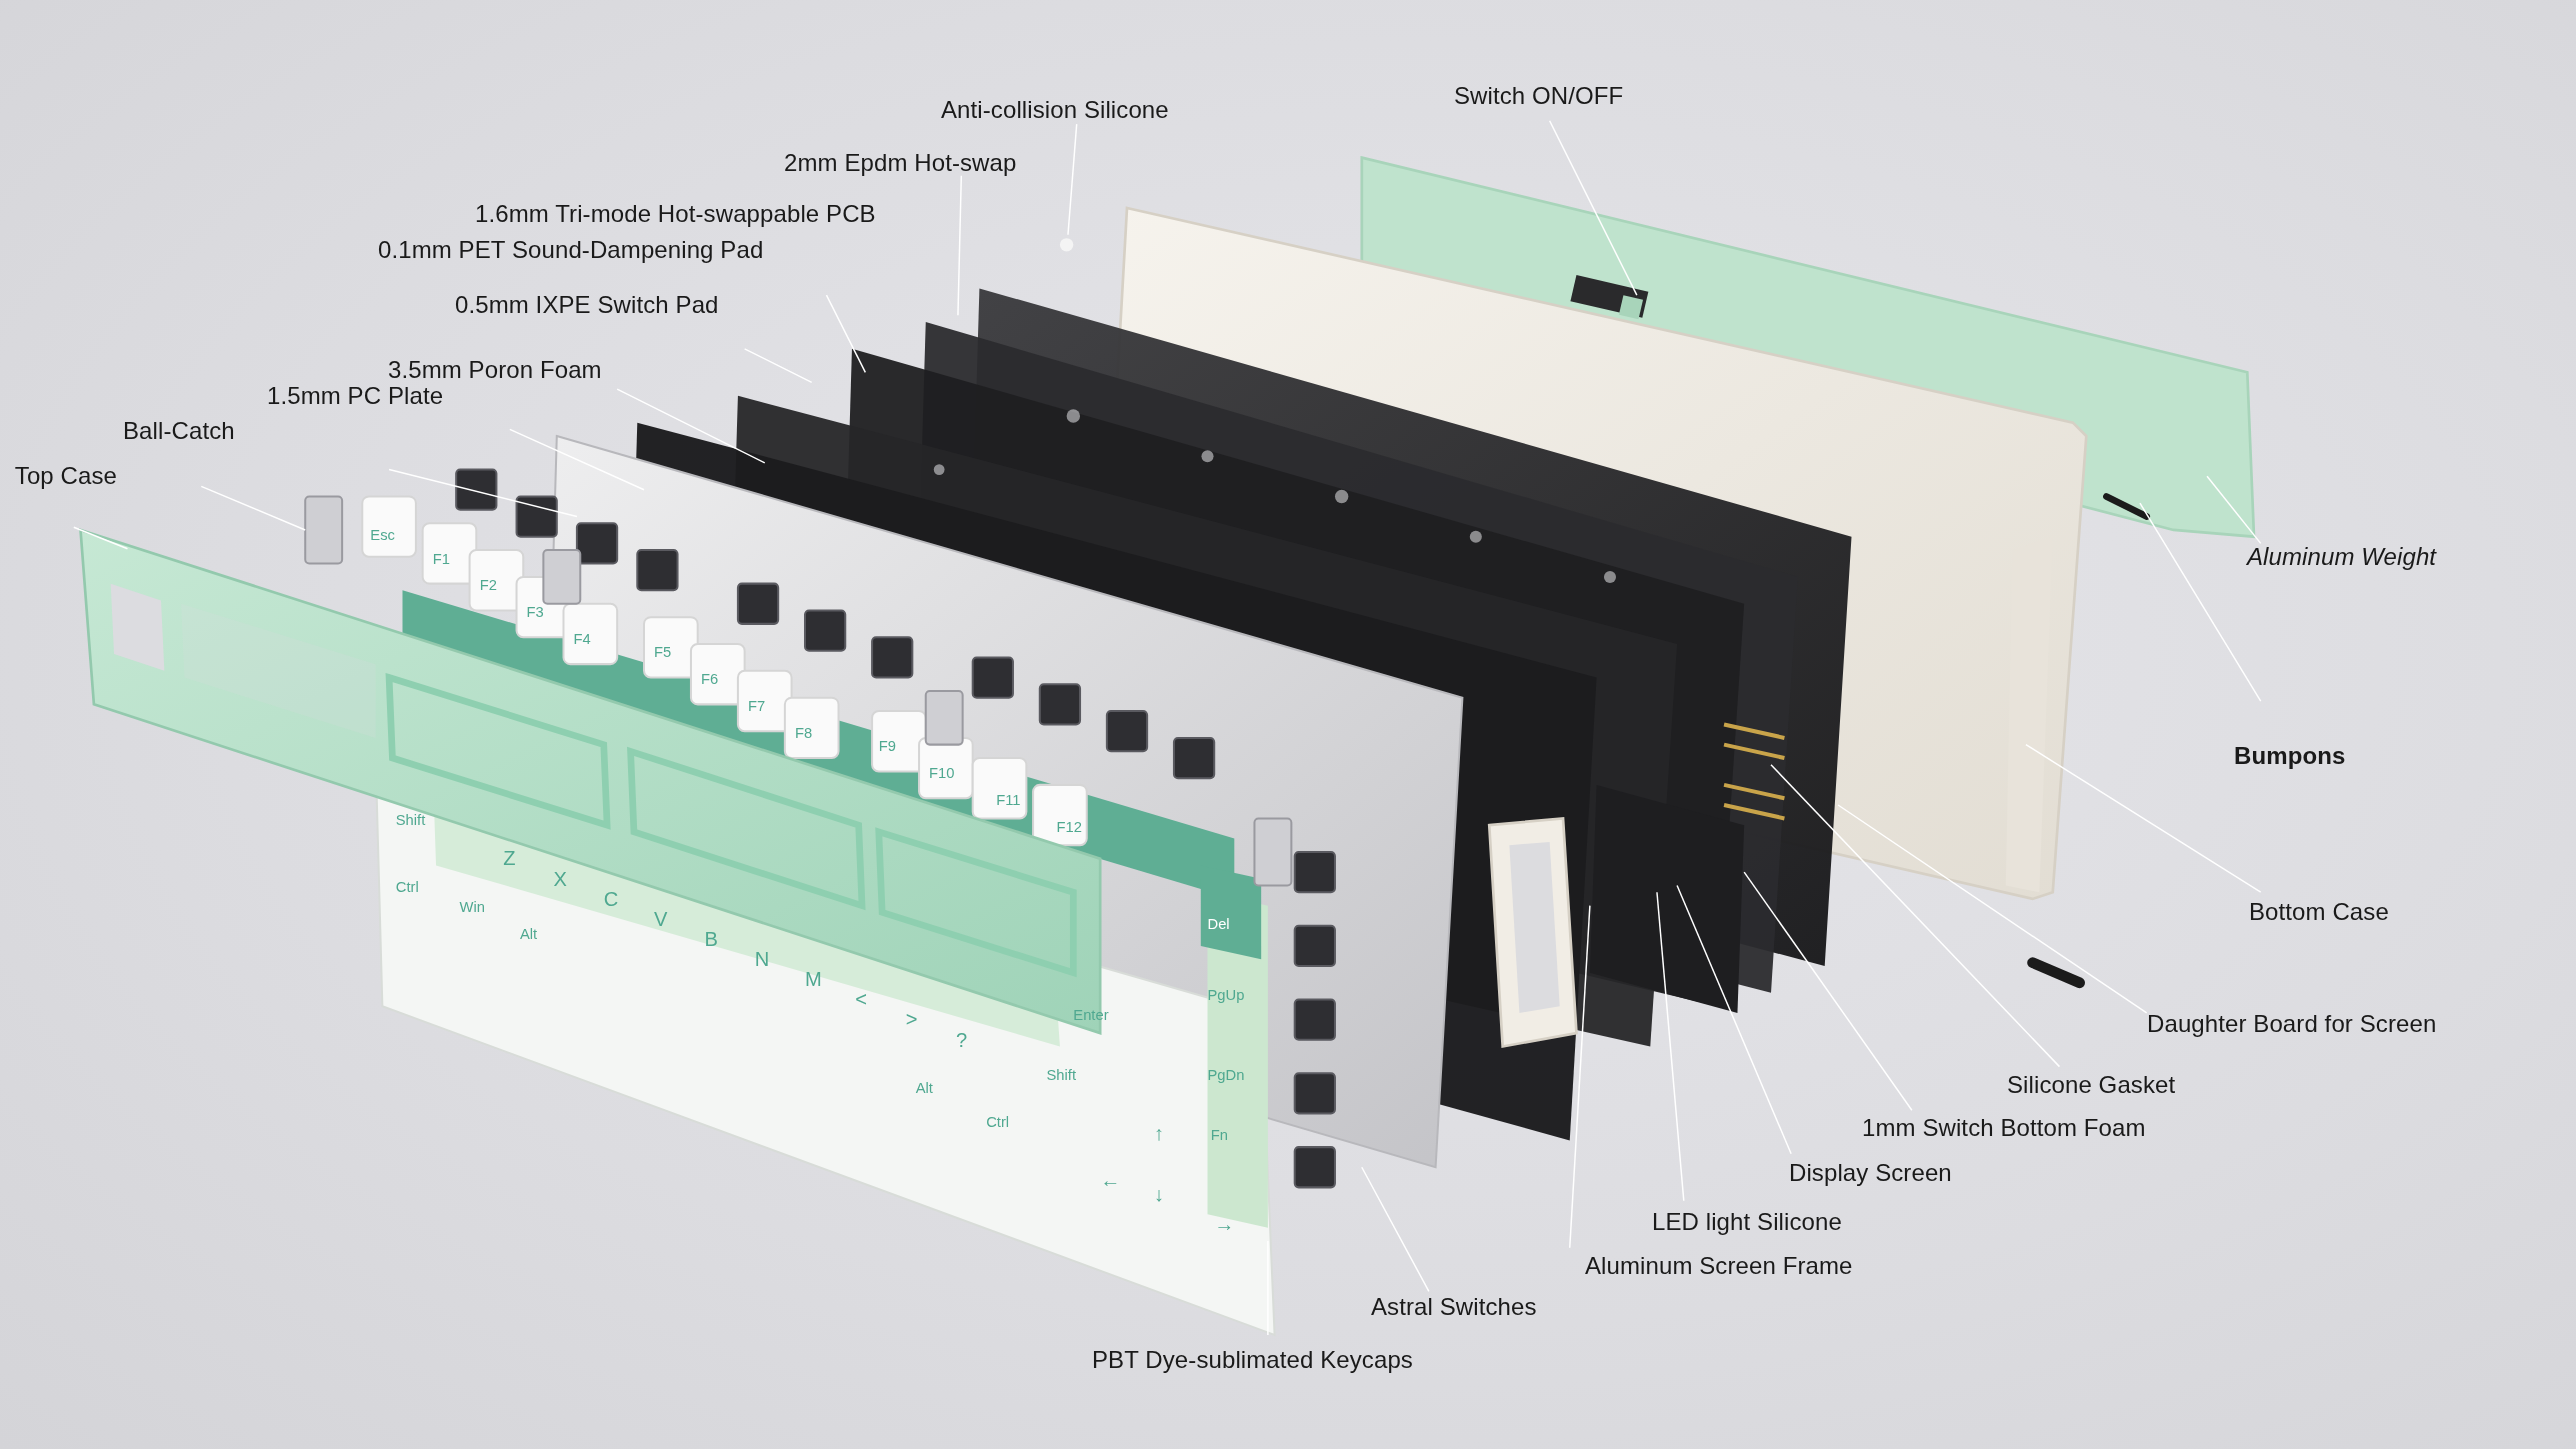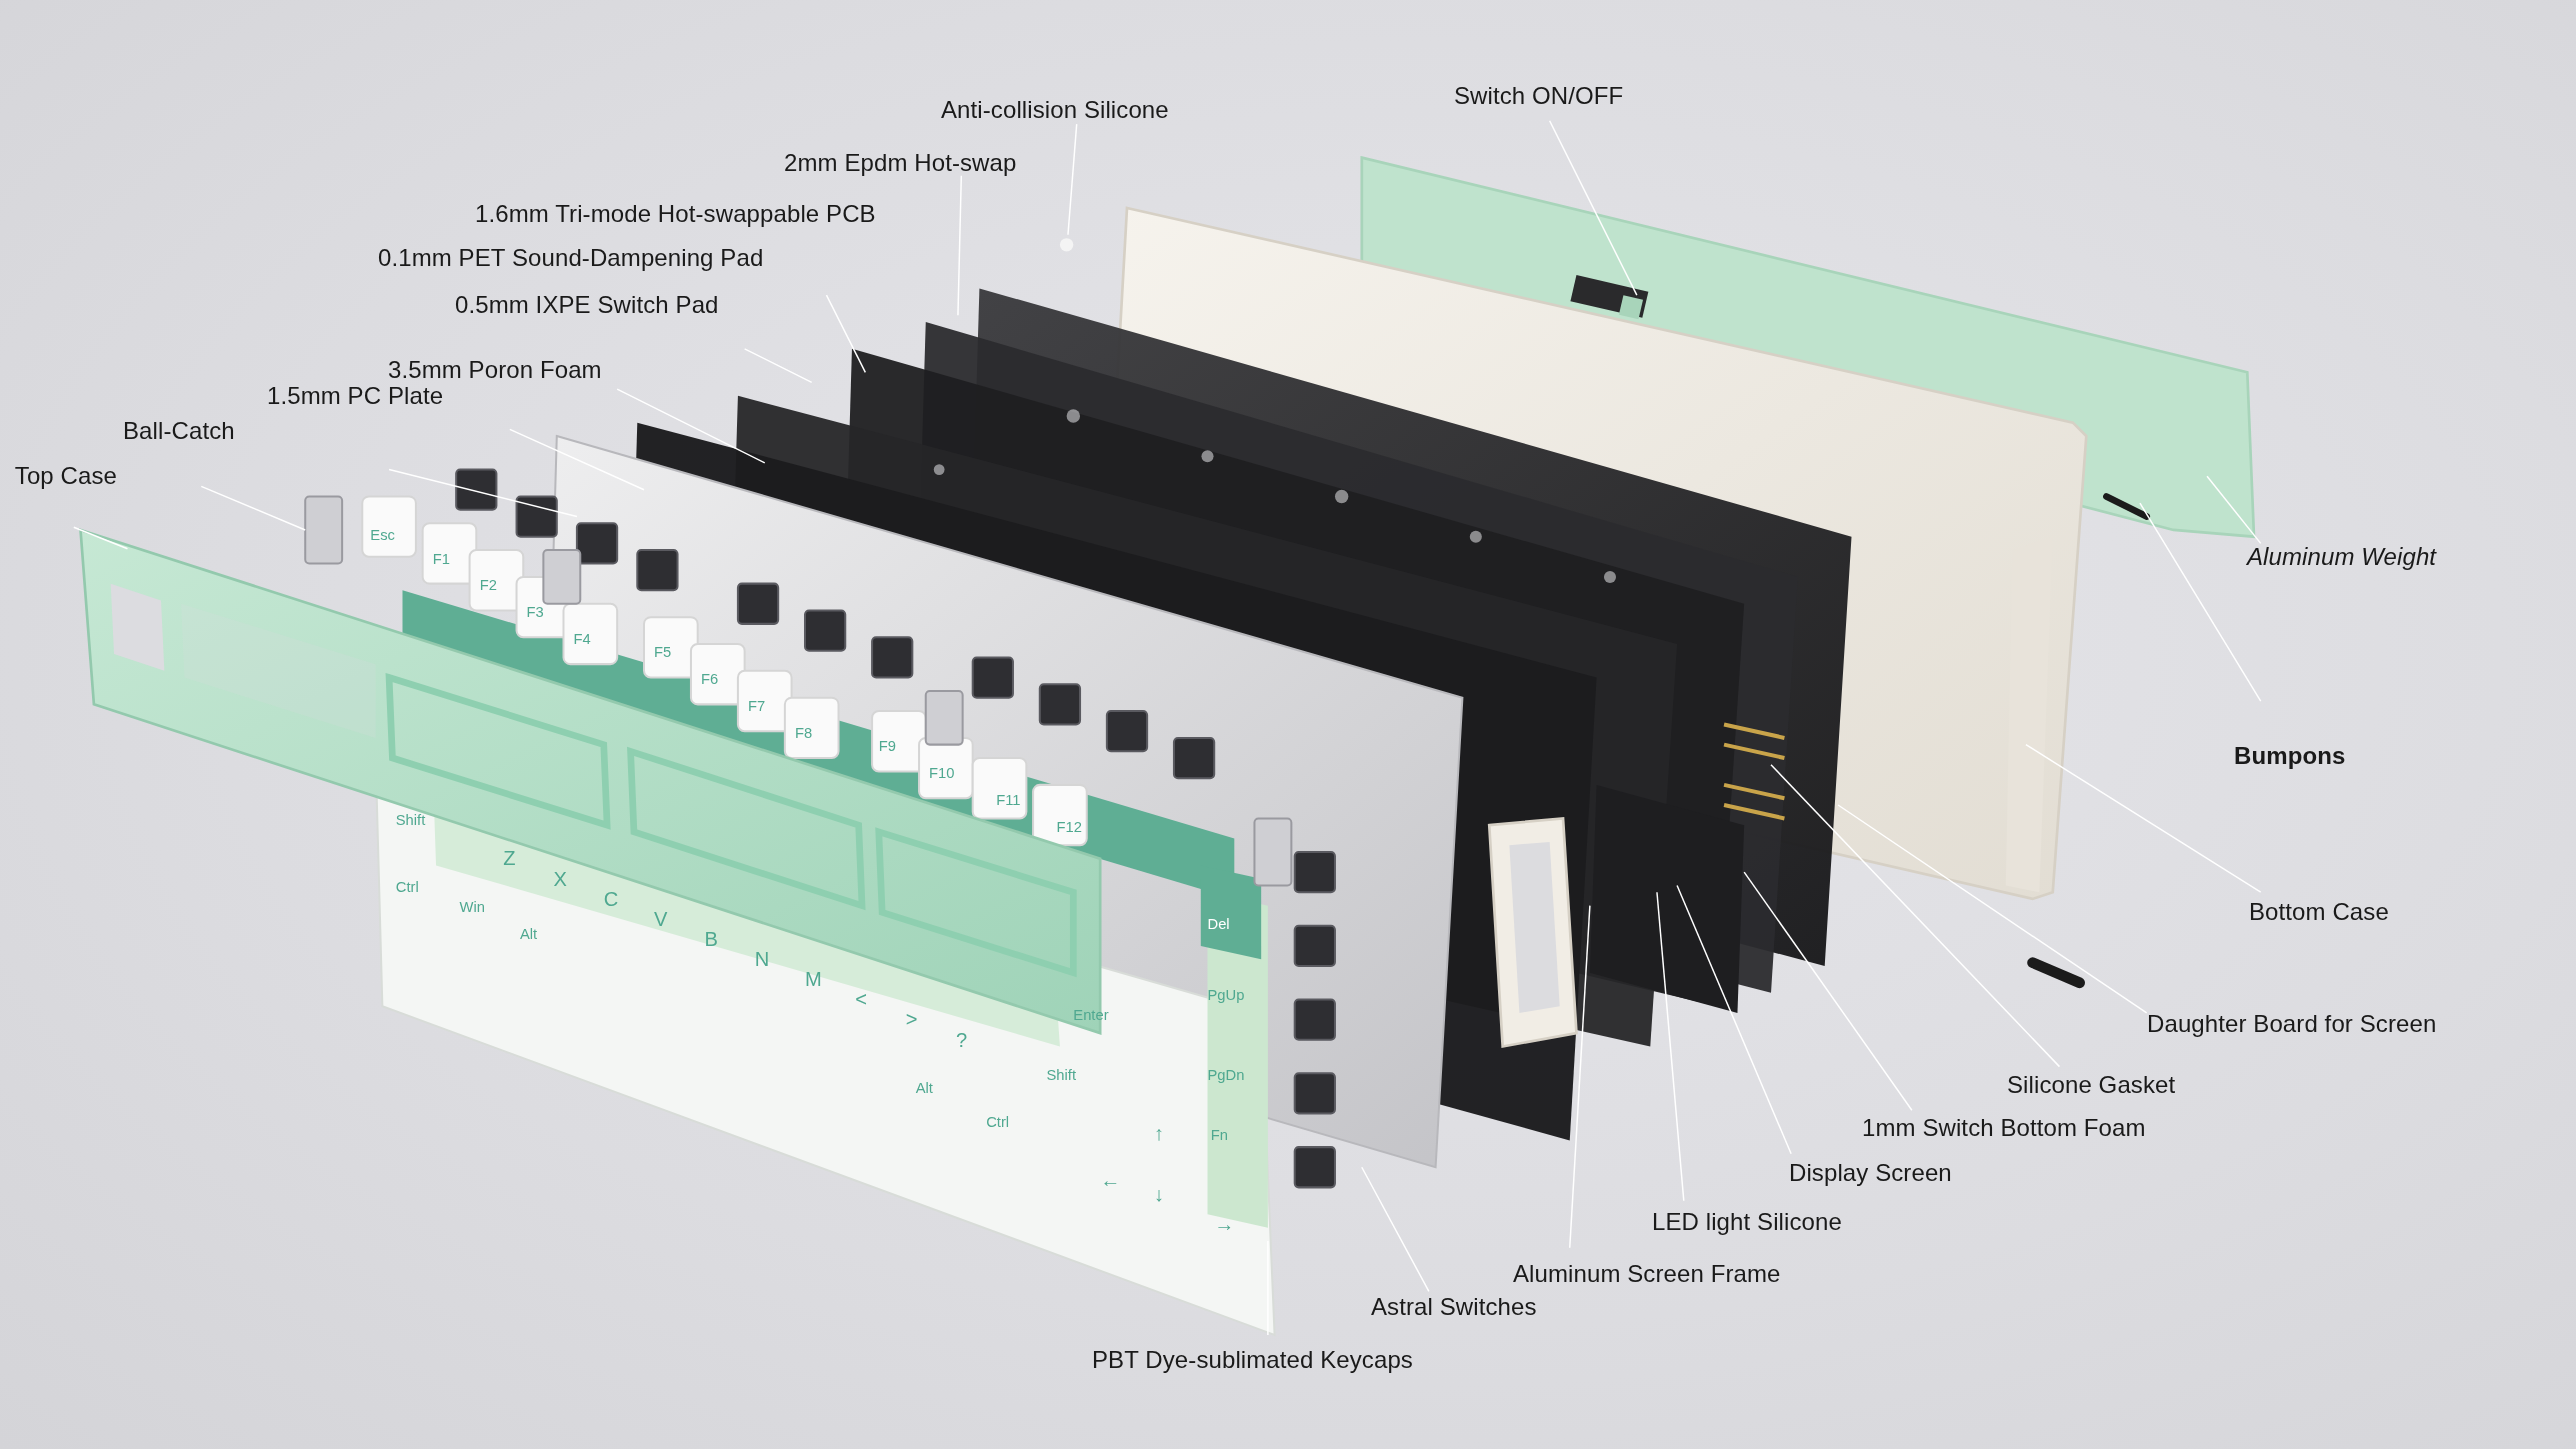--- a/index.html
+++ b/index.html
@@ -209,32 +209,32 @@
       <text x="1720" y="1790">↓</text>
       <text x="1810" y="1835">→</text>
     </g>
   </g>
 </svg>
 
 <div class="label" style="left:941px;top:96px;">Anti-collision  Silicone</div>
 <div class="label" style="left:1454px;top:82px;">Switch ON/OFF</div>
 <div class="label" style="left:784px;top:149px;">2mm Epdm Hot-swap</div>
 <div class="label" style="left:475px;top:200px;">1.6mm Tri-mode Hot-swappable PCB</div>
-<div class="label" style="left:378px;top:244px;">0.1mm PET Sound-Dampening Pad</div>
+<div class="label" style="left:378px;top:236px;">0.1mm PET Sound-Dampening Pad</div>
 <div class="label" style="left:455px;top:291px;">0.5mm IXPE Switch Pad</div>
 <div class="label" style="left:388px;top:337px;margin-top:19px;">3.5mm Poron Foam</div>
 <div class="label" style="left:267px;top:382px;">1.5mm PC Plate</div>
 <div class="label" style="left:123px;top:417px;">Ball-Catch</div>
 <div class="label" style="left:14.8px;top:462px;">Top Case</div>
 <div class="label" style="left:2247px;top:543px;font-style:italic;">Aluminum Weight</div>
 <div class="label" style="left:2234px;top:742px;font-weight:bold;">Bumpons</div>
 <div class="label" style="left:2249px;top:898px;">Bottom Case</div>
 <div class="label" style="left:2147px;top:1010px;">Daughter Board for Screen</div>
 <div class="label" style="left:2007px;top:1071px;">Silicone Gasket</div>
 <div class="label" style="left:1862px;top:1114px;">1mm Switch Bottom Foam</div>
 <div class="label" style="left:1789px;top:1159px;">Display Screen</div>
 <div class="label" style="left:1652px;top:1208px;">LED light Silicone</div>
-<div class="label" style="left:1513px;top:1252px;margin-top:8px;">Aluminum Screen Frame</div>
+<div class="label" style="left:1585px;top:1252px;">Aluminum Screen Frame</div>
 <div class="label" style="left:1371px;top:1293px;">Astral Switches</div>
 <div class="label" style="left:1092px;top:1346px;">PBT Dye-sublimated Keycaps</div>
 
 </div>
 
 
 </body></html>

